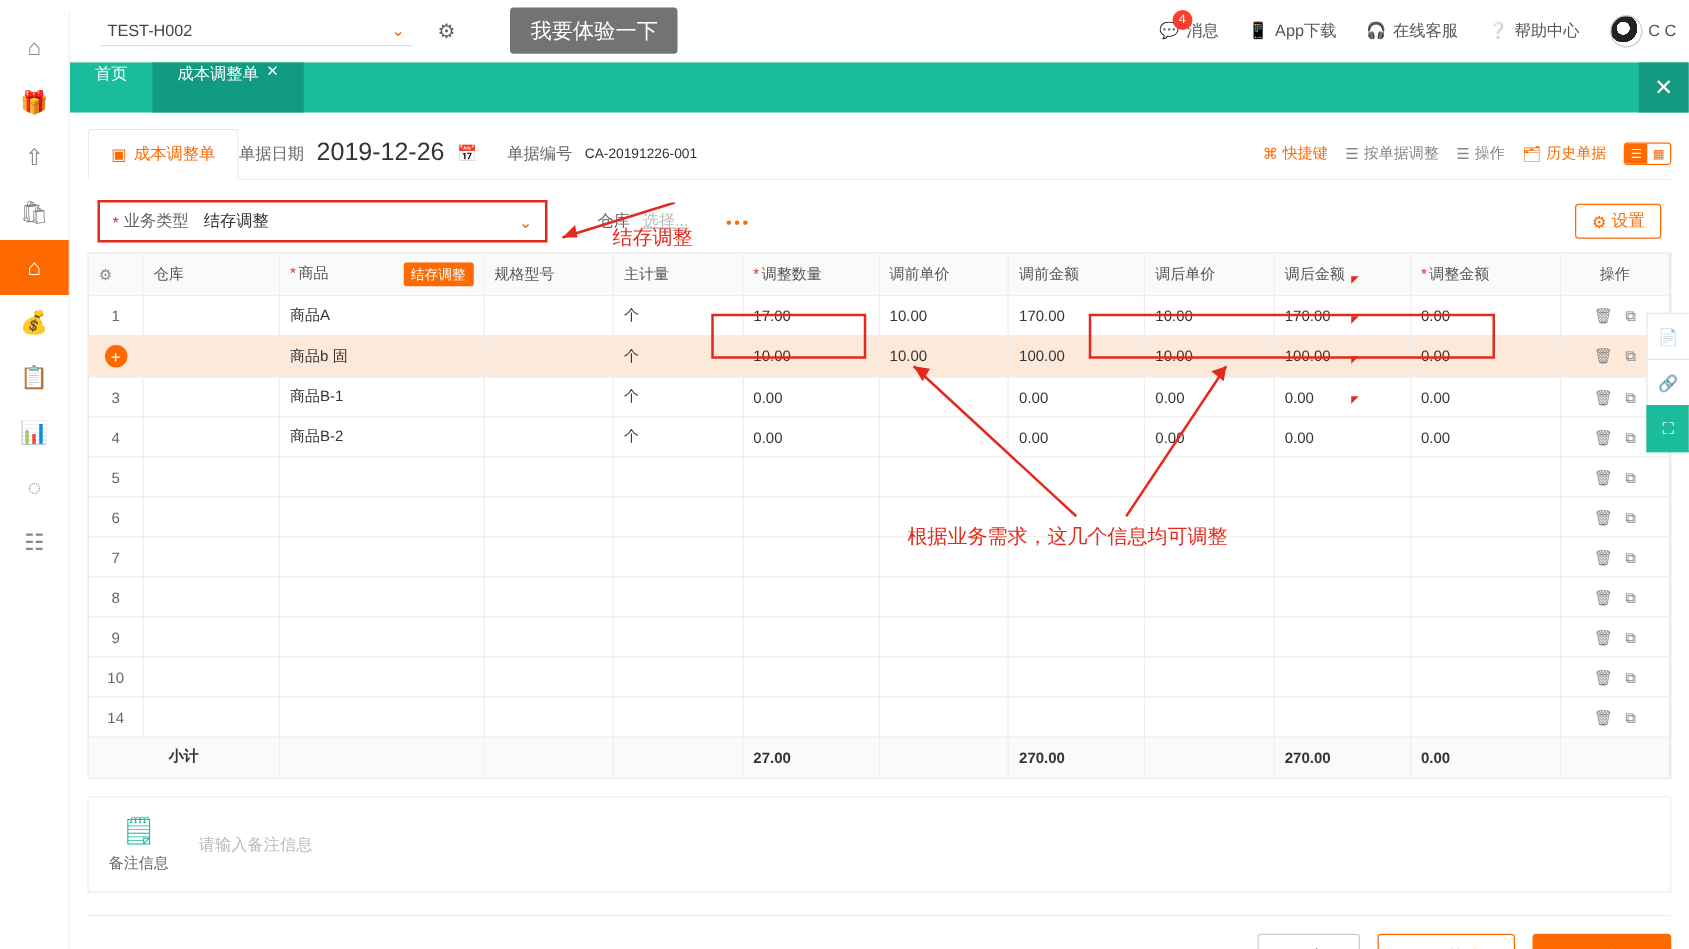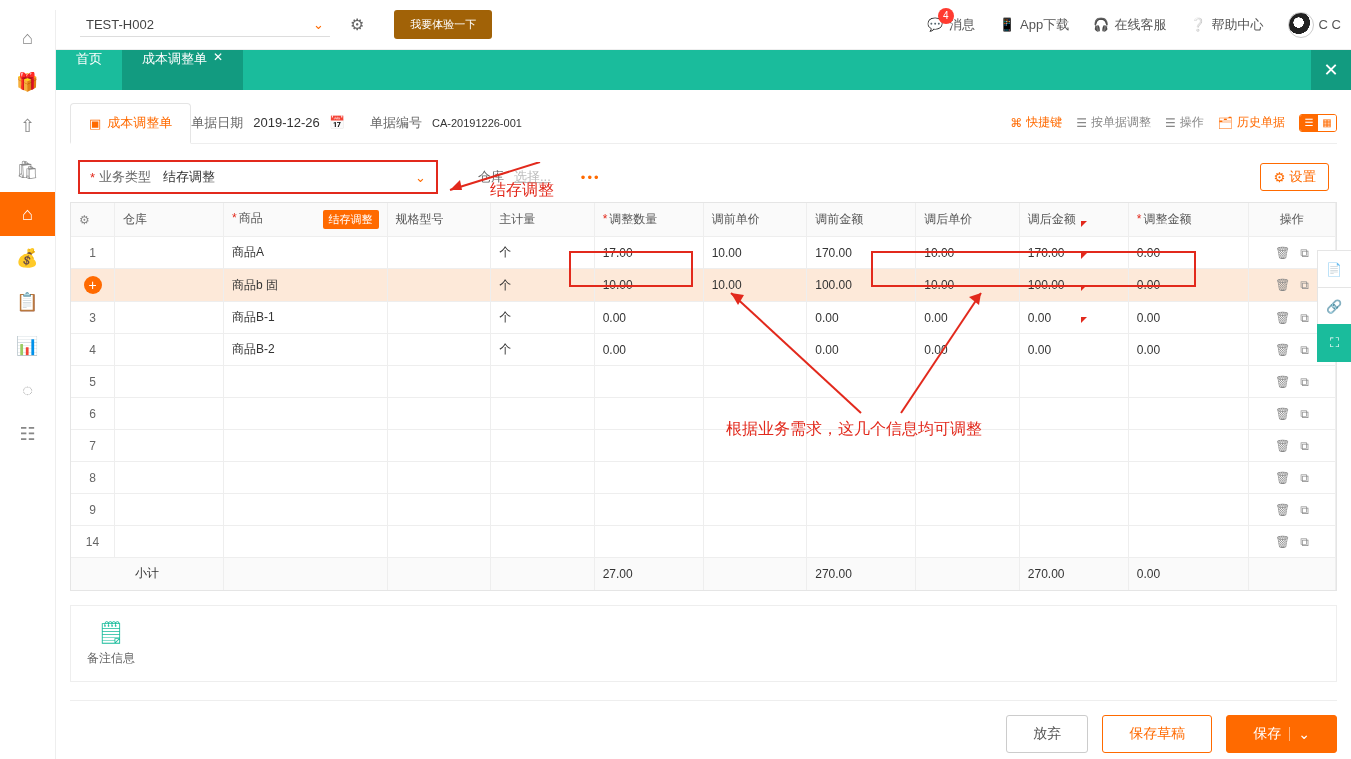--- a/index.html
+++ b/index.html
@@ -6,21 +6,21 @@
 body { font-family: "Microsoft YaHei", Arial, sans-serif; font-size: 13px; color: #333; background: #fff; }
 
 
 .top-header { height: 50px; display: flex; align-items: center; padding: 0 10px; border-bottom: 1px solid #eee; }
 .logo-wrap { width: 50px; text-align: center; }
 .logo-icon { color: #ff6a00; font-size: 22px; font-weight: bold; }
 .logo-text { font-size: 10px; color: #ff6a00; display: block; margin-top: -3px;}
 .org-select { margin-left: 20px; width: 250px; display: flex; align-items: flex-start; justify-content: space-between; border-bottom: 1px solid #ddd; padding: 4px 6px; color: #444; }
 .org-select .caret { color: #ff6a00; }
 .gear-btn { margin-left: 20px; color: #666; font-size: 16px; cursor: pointer; }
-.cta-btn { margin-left: 30px; background: #a16207; color: #fff; border: none; border-radius: 3px; padding: 7px 16px; cursor: pointer; font-size: 11px;}
+.cta-btn { margin-left: 44px; background: #737373; color: #fff; border: none; border-radius: 3px; padding: 7px 16px; cursor: pointer; font-size: 17px;}
 .header-right { margin-left: auto; display: flex; align-items: center; gap: 24px; color: #555; }
 .header-right .item { display: flex; align-items: center; gap: 5px; cursor: pointer; position: relative; }
 .header-right .badge { position: absolute; top: -8px; left: 10px; background: #ff3b30; color: #fff; border-radius: 50%; width: 16px; height: 16px; font-size: 10px; display: flex; align-items: center; justify-content: center; }
 .avatar { width: 26px; height: 26px; border-radius: 50%; background: radial-gradient(circle at 40% 40%, #fff 25%, #222 26% 55%, #fff 56%); border: 1px solid #ccc; }
 
 
 .tabs-bar { height: 40px; background: #1abc9c; display: flex; align-items: stretch; margin-left: 56px; position: relative; }
 .tabs-bar .tab { padding: 0 20px; display: flex; align-items: flex-start; color: #fff; cursor: pointer; font-size: 13px; }
 .tabs-bar .tab.active { background: #129b80; }
 .tabs-bar .tab .close { margin-left: 6px; font-size: 12px; }
@@ -31,21 +31,21 @@
 .left-sidebar { width: 56px; background: #fff; border-right: 1px solid #eee; display: flex; flex-direction: column; align-items: center; padding-top: 6px; margin-top: -40px; position: relative; z-index: 2;}
 .left-sidebar .nav-item { width: 100%; height: 44px; display: flex; align-items: center; justify-content: center; color: #888; cursor: pointer; font-size: 18px; }
 .left-sidebar .nav-item.active { background: #ff6a00; color: #fff; }
 
 .main { flex: 1; padding: 12px 14px 0 14px; position: relative; }
 
 
 .doc-header { display: flex; align-items: center; border-bottom: 1px solid #eee; position: relative;}
 .doc-tab { border: 1px solid #e5e5e5; border-bottom: 2px solid #fff; border-top-left-radius: 4px; border-top-right-radius: 4px; padding: 10px 18px; color: #ff6a00; display: flex; align-items: center; gap: 6px; position: relative; top: 1px; background: #fff;}
 .doc-meta { display: flex; align-items: center; gap: 10px; color: #666; }
-.doc-meta .date { font-size: 13px; color: #333; }
+.doc-meta .date { font-size: 20px; color: #333; }
 .doc-meta .cal-icon { color: #ff6a00; }
 .doc-actions { margin-left: auto; display: flex; align-items: center; gap: 14px; color: #888; font-size: 12px;}
 .doc-actions .act { display: flex; align-items: center; gap: 4px; cursor: pointer; }
 .doc-actions .act.accent { color: #ff6a00; }
 .view-toggle { display:flex; border:1px solid #ff6a00; border-radius:3px; overflow:hidden; }
 .view-toggle span { width:18px; height:16px; display:flex; align-items:center; justify-content:center; font-size:10px;}
 .view-toggle .on { background:#ff6a00; color:#fff; }
 .view-toggle .off { color:#ff6a00; background:#fff;}
 
 
@@ -74,21 +74,21 @@
 .tbl tr.active { background: #fde9d9; }
 .tbl tr.active td.idx { }
 .scan-btn { background:#ff6a00; color:#fff; font-size:11px; padding:2px 6px; border-radius:2px; float:right;}
 .plus-badge { display:inline-block; width:18px; height:18px; border-radius:50%; background:#ff6a00; color:#fff; text-align:center; line-height:18px; font-size:14px;}
 .action-icons { display:flex; gap:10px; justify-content:center; color:#888;}
 .action-icons span { cursor:pointer; }
 .red-box { border: 2px solid #e2291c; position: absolute; pointer-events:none;}
 .tri { position:absolute; width:0; height:0; border-left:6px solid #e2291c; border-bottom:6px solid transparent; }
 
 
-.tbl tr.subtotal td { background:#fafafa; font-weight:normal; color:#333; border-bottom:none;}
+.tbl tr.subtotal td { background:#fafafa; font-weight:bold; color:#333; border-bottom:none;}
 
 
 .remark { margin-top: 14px; border: 1px solid #eee; display:flex; align-items:center; padding: 14px 16px; gap: 24px;}
 .remark .icon-col { text-align:center; color:#1abc9c; }
 .remark .icon-col .ic { font-size: 22px; }
 .remark .icon-col .lbl { font-size:12px; color:#666; margin-top:4px;}
 .remark input { flex:1; border:none; outline:none; font-size:13px; color:#333; }
 .remark input::placeholder { color:#bbb; }
 
 
@@ -423,20 +423,39 @@
                 <td></td>
                 <td></td>
                 <td>
                   <div class="action-icons">
                     <span>🗑</span>
                     <span>⧉</span>
                   </div>
                 </td>
               </tr>
               <tr>
+                <td class="idx">10</td>
+                <td></td>
+                <td></td>
+                <td></td>
+                <td></td>
+                <td></td>
+                <td></td>
+                <td></td>
+                <td></td>
+                <td></td>
+                <td></td>
+                <td>
+                  <div class="action-icons">
+                    <span>🗑</span>
+                    <span>⧉</span>
+                  </div>
+                </td>
+              </tr>
+              <tr>
                 <td class="idx">14</td>
                 <td></td>
                 <td></td>
                 <td></td>
                 <td></td>
                 <td></td>
                 <td></td>
                 <td></td>
                 <td></td>
                 <td></td>
@@ -480,20 +499,21 @@
             <polygon points="350,10 338,14 348,22" fill="#e2291c"></polygon>
         </svg>
         <span class="anno" style="left:655px; top:216px;">根据业务需求，这几个信息均可调整</span>
       </div>
 
       <div class="remark">
         <div class="icon-col">
           <div class="ic">🗒</div>
           <div class="lbl">备注信息</div>
         </div>
+        <input type="text" placeholder="请输入备注信息" style="">
       </div>
 
       <div class="footer">
         <button class="btn btn-default">放弃</button>
         <button class="btn btn-outline">保存草稿</button>
         <button class="btn btn-primary">
           <span>保存</span>
           <span class="sep"></span>
           <span>⌄</span>
         </button>

